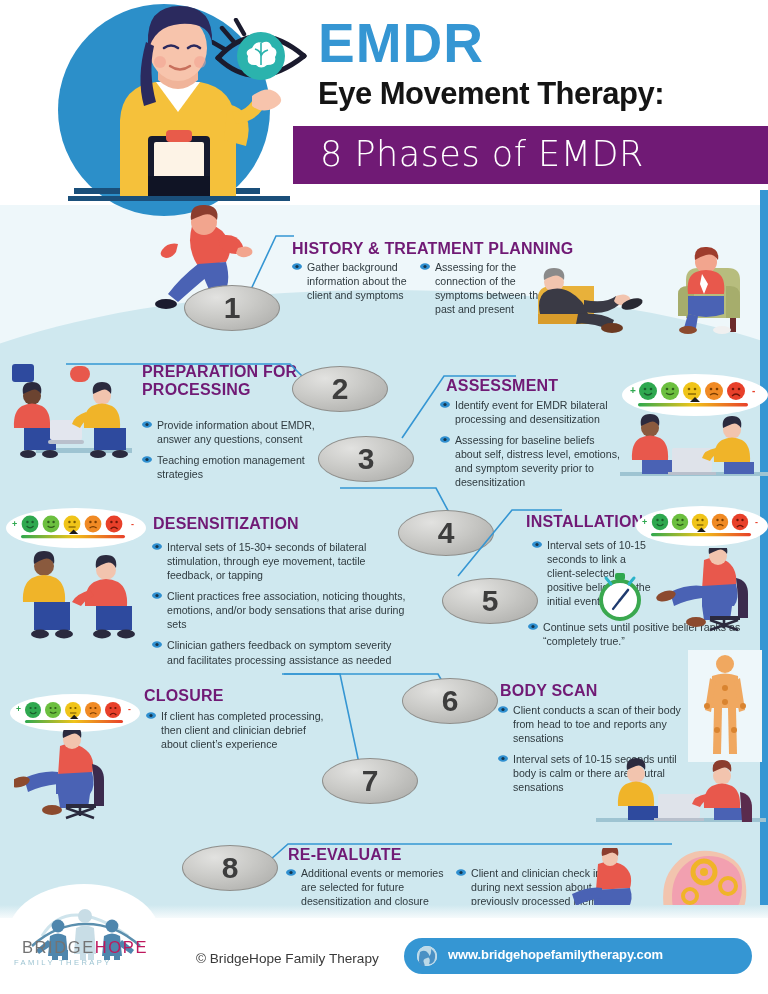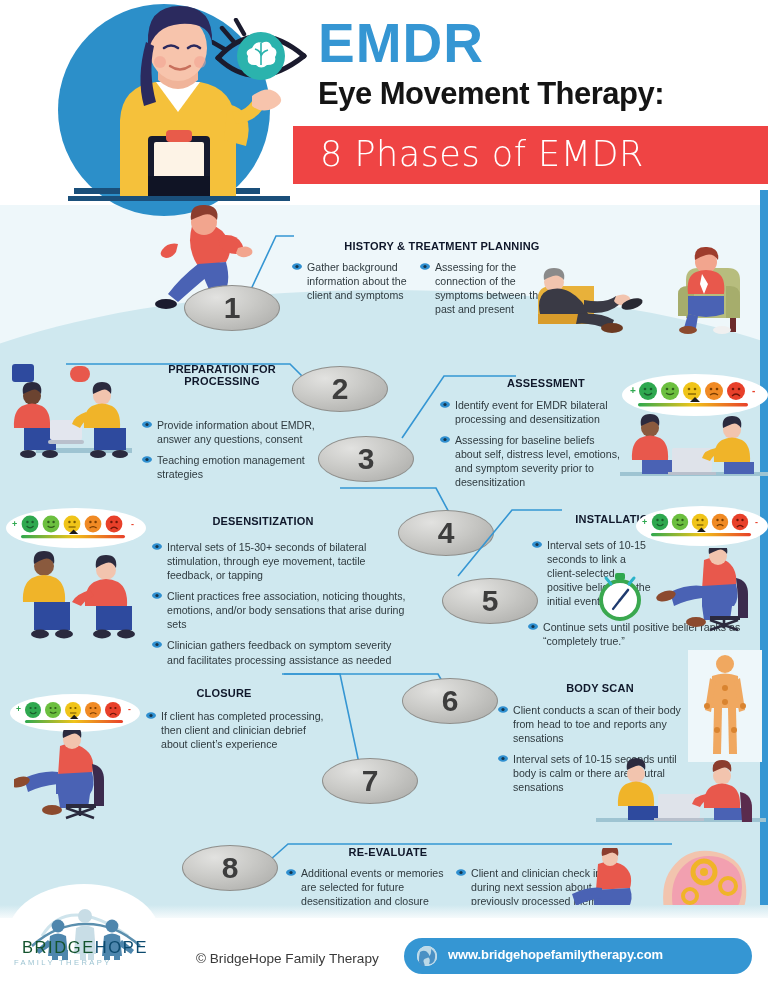--- a/index.html
+++ b/index.html
@@ -63,21 +63,21 @@
     text-align: center;
   }
   .title-sub {
     position: absolute; left: 318px; top: 76px;
     font-size: 31px; font-weight: bold; color: #141414;
     font-family: "Liberation Sans", sans-serif;
     letter-spacing: -0.5px; white-space: nowrap;
   }
   .banner {
     position: absolute; left: 293px; top: 126px; width: 475px; height: 58px;
-    background: #ef4444;
+    background: #701a75;
   }
   .banner span {
     position: absolute; left: 27px; top: 8px;
     font-size: 35px; color: #ffffff; letter-spacing: 0.5px;
     font-family: "DejaVu Sans", sans-serif; font-weight: 300;
   }
   .underbar {
     position: absolute; left: 68px; top: 196px; width: 222px; height: 5px;
     background: #1a4f7a;
   }
@@ -101,24 +101,23 @@
   .stone .num {
     position: absolute; left: 0; top: 0; width: 96px; height: 46px;
     display: flex; align-items: center; justify-content: center;
     font-size: 30px; font-weight: bold; color: #3d3d3d;
     font-family: "Liberation Sans", sans-serif;
   }
 
   
   .phase-title {
     position: absolute;
-    font-size: 11px; font-weight: bold; color: #0f172a;
+    font-size: 16px; font-weight: bold; color: #701a75;
     letter-spacing: 0.2px; font-family: "Liberation Sans", sans-serif;
     line-height: 1.12;
-    text-align: center;
   }
   .bullets { position: absolute; }
   .bullet {
     position: relative; padding-left: 15px; margin-bottom: 7px;
     font-size: 10.6px; line-height: 1.33; color: #2f3a3f;
     font-family: "Liberation Sans", sans-serif;
   }
   .bullet .eye {
     position: absolute; left: 0; top: 3px; width: 10px; height: 7px;
   }
@@ -136,22 +135,22 @@
   .logo-disc {
     position: absolute; left: 8px; top: 884px; width: 152px; height: 102px;
     background: #ffffff; border-radius: 50%;
   }
   .logo-wrap { position: absolute; left: 14px; top: 890px; width: 142px; height: 96px; }
   .logo-name {
     position: absolute; left: 14px; top: 938px; width: 142px;
     text-align: center; font-size: 16.5px; letter-spacing: 1.6px;
     font-family: "Liberation Sans", sans-serif;
   }
-  .logo-name .b1 { color: #14532d; }
-  .logo-name .b2 { color: #0c4a6e; }
+  .logo-name .b1 { color: #737373; }
+  .logo-name .b2 { color: #be185d; }
   .logo-tag {
     position: absolute; left: 14px; top: 958px; width: 142px;
     font-size: 7.6px; letter-spacing: 2.4px;
     color: #9ec4d2; font-family: "Liberation Sans", sans-serif;
   }
   .copy {
     position: absolute; left: 196px; top: 951px;
     font-size: 13.6px; color: #3a3a3a; font-family: "Liberation Sans", sans-serif;
   }
   .url-pill {

